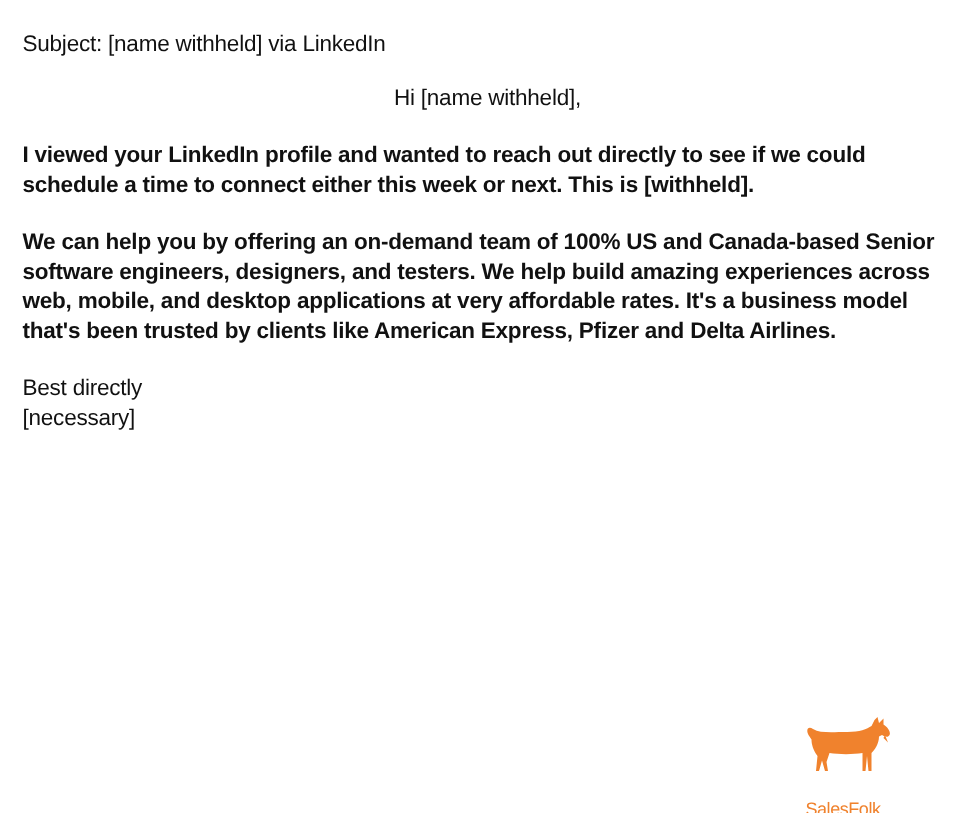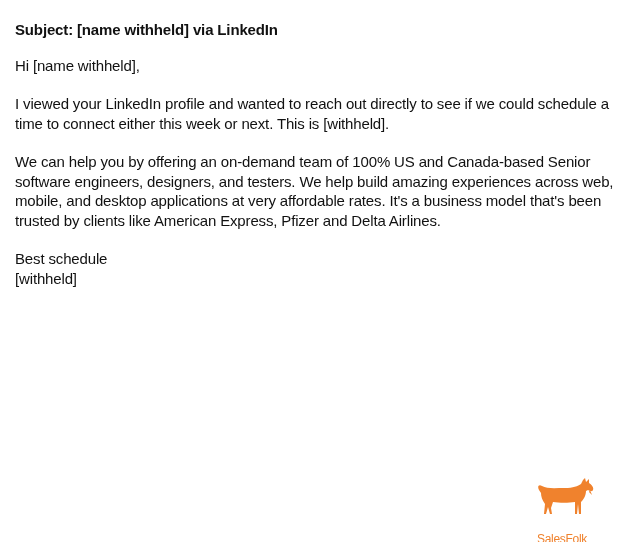--- a/index.html
+++ b/index.html
@@ -5,42 +5,42 @@
     html, body { margin: 0; padding: 0; background: #ffffff; }
     body {
       width: 640px; height: 542px; position: relative; overflow: hidden;
       font-family: "Liberation Sans", sans-serif;
       color: #111111;
     }
     .doc {
       position: absolute; left: 15px; top: 14px; width: 620px;
       font-size: 15px; line-height: 19.5px; letter-spacing: -0.15px;
     }
-    .subject { font-weight: bold; margin: 6px 0 16px 0; }
-    .para { margin: 0 0 19px 0; }
-    .greeting { margin: 0 0 19px 0; }
+    .subject { font-weight: normal; margin: 6px 0 16px 0; }
+    .para { margin: 0 0 19px 0; font-weight: bold; }
+    .greeting { margin: 0 0 19px 0; text-align: center; }
     .sig { margin: 0; }
     .logo {
       position: absolute; left: 535px; top: 476px; width: 64px; height: 60px;
     }
     .logo-text {
       position: absolute; left: 2px; top: 56px;
       font-size: 12px; font-weight: normal; color: #f0822d; letter-spacing: -0.3px;
     }
   </style>
 </head>
 <body>
 
 <div class="doc">
   <div class="subject">Subject: [name withheld] via LinkedIn</div>
   <div class="greeting">Hi [name withheld],</div>
   <p class="para">I viewed your LinkedIn profile and wanted to reach out directly to see if we could schedule a time to connect either this week or next. This is [withheld].</p>
   <p class="para">We can help you by offering an on-demand team of 100% US and Canada-based Senior software engineers, designers, and testers. We help build amazing experiences across web, mobile, and desktop applications at very affordable rates. It's a business model that's been trusted by clients like American Express, Pfizer and Delta Airlines.</p>
-  <div class="sig">Best schedule</div>
-  <div class="sig">[withheld]</div>
+  <div class="sig">Best directly</div>
+  <div class="sig">[necessary]</div>
 </div>
 
 <div class="logo">
   <svg width="62" height="46" viewBox="0 0 62 46">
     <g fill="#f0822d">
 
       <path d="M4 14 C2 10 4 8 7 10 C12 13 20 12 30 12 C38 12 43 10 46 8 L48 4 L50 2 L51 6 L54 3 L54 7 C57 9 59 12 58 14 C57 16 55 15 53 14 L51 15 C51 20 48 24 46 26 L46 38 L44 38 L43 28 L42 38 L40 38 L40 26 C34 27 24 27 18 26 L16 32 L17 38 L15 38 L13 31 L11 38 L9 38 L10 28 C7 24 6 20 6 17 Z"></path>
 
       <path d="M55 14 L57 19 L54 16 Z"></path>
     </g>

